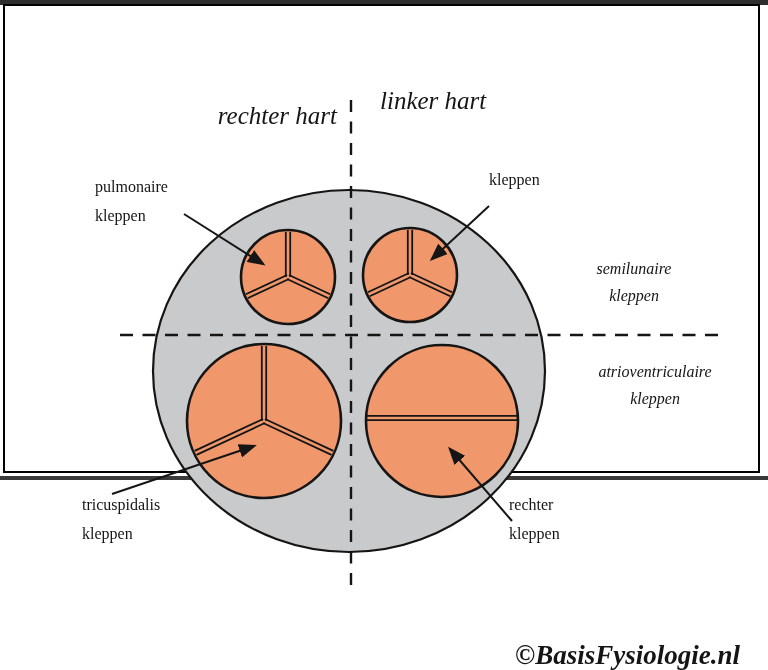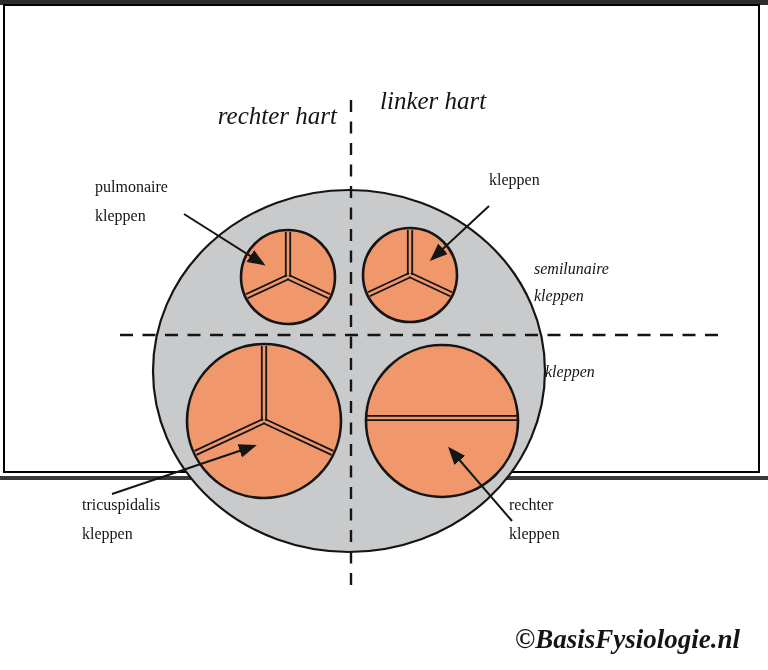--- a/index.html
+++ b/index.html
@@ -9,24 +9,24 @@
     color:#151515;overflow:hidden;position:relative;
   }
   .stage{position:absolute;left:0;top:0;width:768px;height:480px;background:#ffffff;}
   .edge-top{position:absolute;left:0;top:0;width:768px;height:5px;background:#2e2e2e;}
   .edge-bottom{position:absolute;left:0;bottom:0;width:768px;height:4px;background:#3a3a3a;}
   .frame{position:absolute;left:3px;top:4px;right:8px;bottom:7px;border:2px solid #000;}
   svg.diagram{position:absolute;left:0;top:0;}
   .lbl{position:absolute;font-size:16px;line-height:29px;white-space:nowrap;}
   .lbl .ln{display:block;}
   .it{font-style:italic;}
-  .ctr{text-align:left;white-space:normal;}
+  .ctr{text-align:center;white-space:normal;}
   .rt{text-align:right;}
   .title{font-size:25px;line-height:30px;font-style:italic;}
-  .watermark{font-size:27px;font-weight:bold;font-style:italic;}
+  .watermark{font-size:27px;font-weight:bold;font-style:italic;margin-top:16px;}
   .leaflet{stroke:var(--outline);stroke-width:1.8;}
   .valve-circle{fill:var(--valve_fill);stroke:var(--outline);stroke-width:2.6;}
   .dash{stroke:var(--outline);stroke-width:2.4;fill:none;}
   .arrow{stroke:var(--outline);stroke-width:2;fill:none;}
 </style>
 </head>
 <body>
 
 <div class="stage">
 
@@ -114,20 +114,21 @@
   <div class="lbl" style="left:489px;top:165px;">
     <span class="ln">kleppen</span>
   </div>
 
   <div class="lbl it ctr" style="left:534px;top:255px;width:200px;line-height:27px;">
     <span class="ln">semilunaire</span>
     <span class="ln">kleppen</span>
   </div>
 
   <div class="lbl it ctr" style="left:545px;top:358px;width:220px;line-height:27px;">
+    <span class="ln">atrioventriculaire</span>
     <span class="ln">kleppen</span>
   </div>
 
   <div class="lbl" style="left:82px;top:490px;">
     <span class="ln">tricuspidalis</span>
     <span class="ln">kleppen</span>
   </div>
 
   <div class="lbl" style="left:509px;top:490px;">
     <span class="ln">rechter</span>

